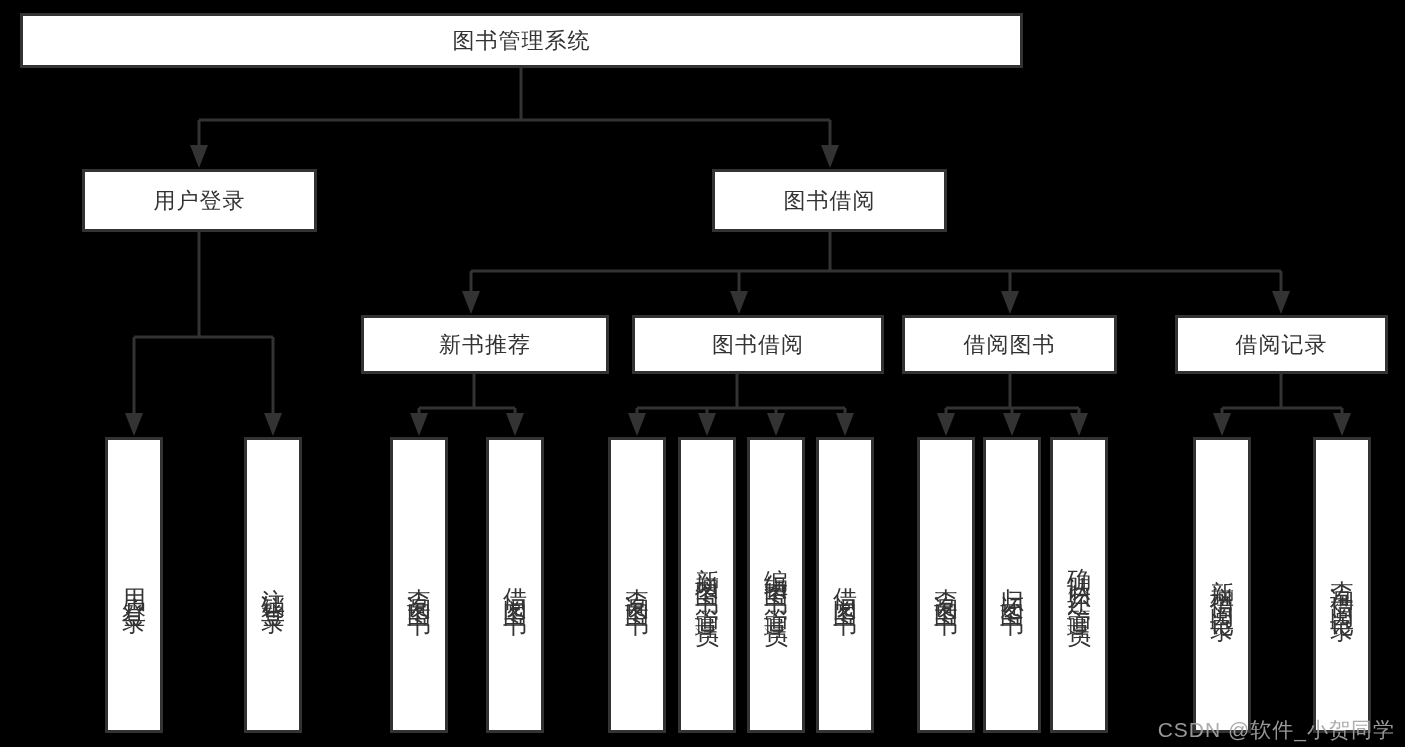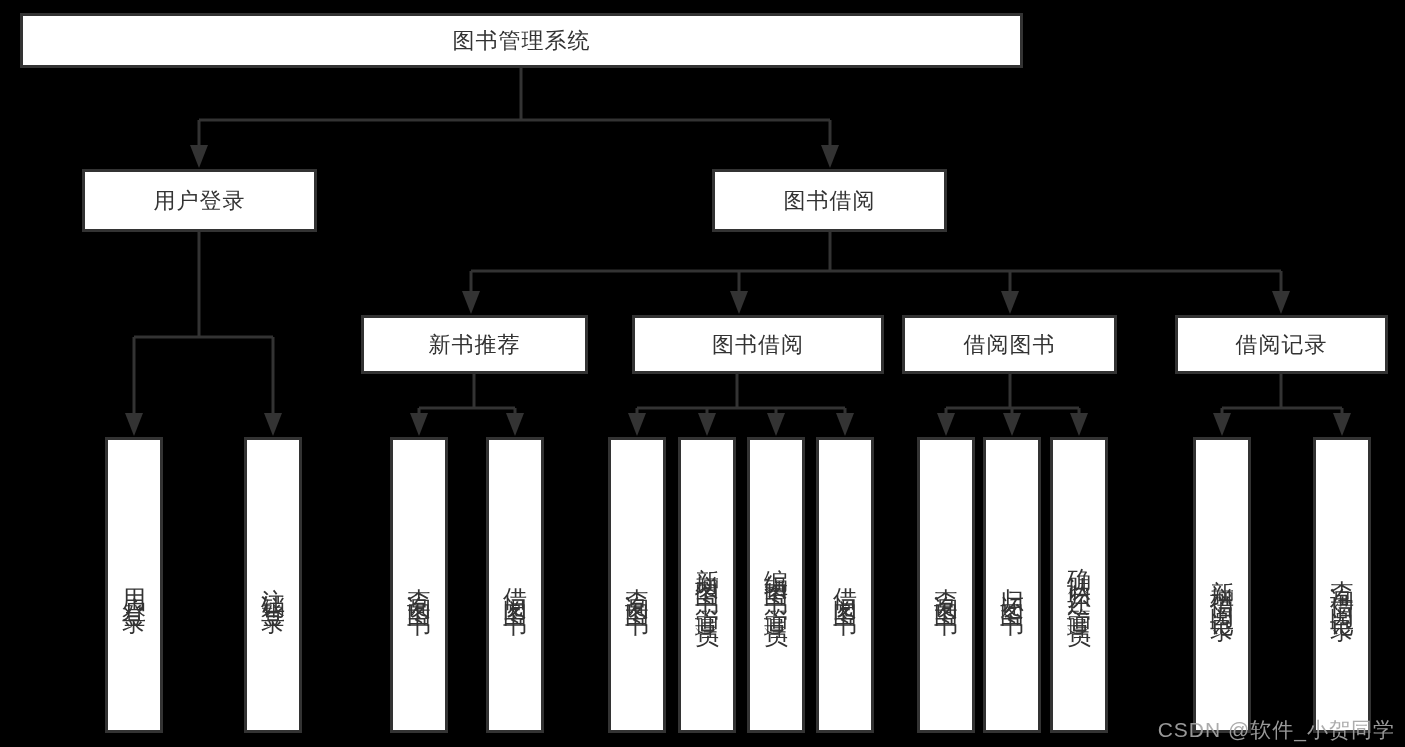--- a/index.html
+++ b/index.html
@@ -111,21 +111,21 @@
     <span>图书管理系统</span>
   </div>
 
   <div class="node h" style="left:82px;top:169px;width:235px;height:63px">
     <span>用户登录</span>
   </div>
   <div class="node h" style="left:712px;top:169px;width:235px;height:63px">
     <span>图书借阅</span>
   </div>
 
-  <div class="node h" style="left:361px;top:315px;width:227px;height:59px">
+  <div class="node h" style="left:361px;top:315px;width:248px;height:59px">
     <span>新书推荐</span>
   </div>
   <div class="node h" style="left:632px;top:315px;width:252px;height:59px">
     <span>图书借阅</span>
   </div>
   <div class="node h" style="left:902px;top:315px;width:215px;height:59px">
     <span>借阅图书</span>
   </div>
   <div class="node h" style="left:1175px;top:315px;width:213px;height:59px">
     <span>借阅记录</span>

